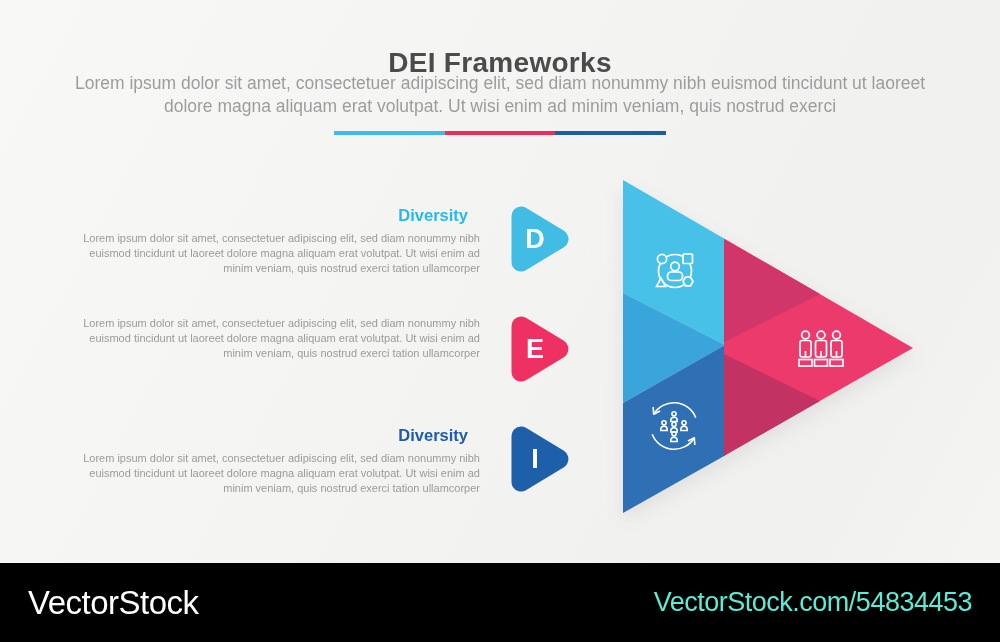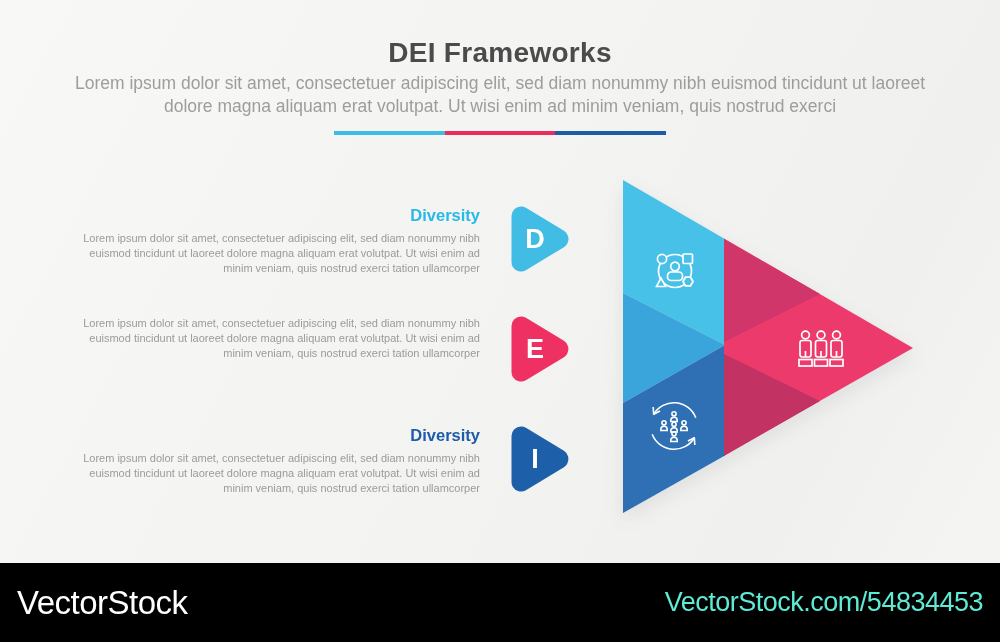--- a/index.html
+++ b/index.html
@@ -2,49 +2,49 @@
 <html><head>
 <meta charset="utf-8">
 <style>
   html,body{margin:0;padding:0;}
   .stage{
     position:relative;width:1000px;height:642px;overflow:hidden;
     background:linear-gradient(118deg,#f8f8f7 0%,#f4f4f2 40%,#f0f0ee 78%,#f5f5f3 100%);
     font-family:"Liberation Sans", sans-serif;
   }
   .title{
-    position:absolute;top:37px;left:0;width:1000px;text-align:center;
+    position:absolute;top:47px;left:0;width:1000px;text-align:center;
     font-size:28px;font-weight:600;color:#4b4b4b;letter-spacing:.3px;
   }
   .subtitle{
     position:absolute;top:72px;left:60px;width:880px;text-align:center;
     font-size:17.5px;line-height:23px;color:#9d9d9d;
   }
   .divider{
     position:absolute;top:131px;left:334px;width:332px;height:4px;display:flex;
   }
   .divider span{flex:1;height:100%;}
   .row{
     position:absolute;left:82px;width:398px;text-align:right;
   }
-  .row h3{margin:0 0 6px 0;font-size:16.5px;font-weight:700;}
+  .row h3{margin:0 12px 6px 0;font-size:16.5px;font-weight:700;}
   .row p{margin:0;font-size:11px;line-height:14.8px;color:#9b9b9b;}
   .row1{top:206px;} .row2{top:316px;} .row3{top:426px;}
   .badge{position:absolute;left:505px;width:70px;height:76px;}
   .badge1{top:201px;} .badge2{top:311px;} .badge3{top:421px;}
   .badge svg{position:absolute;left:0;top:0;}
   .badge .letter{
     position:absolute;left:0;top:0;width:60px;height:76px;line-height:76px;
     text-align:center;color:#ffffff;font-size:27px;font-weight:700;
   }
   .pyramid{position:absolute;left:610px;top:170px;filter:drop-shadow(0 7px 9px rgba(60,70,90,.10));}
   .wm-bar{
     position:absolute;left:0;top:563px;width:1000px;height:79px;background:#000000;
     display:flex;align-items:center;justify-content:space-between;
-    padding:0 17px;box-sizing:border-box;
+    padding:0 28px;box-sizing:border-box;
   }
   .wm-logo{color:#ffffff;font-size:33px;font-weight:500;letter-spacing:-.5px;}
   .wm-url{color:#5eead4;font-size:27px;font-weight:400;letter-spacing:-.5px;}
 </style>
 </head>
 <body>
 
 <div class="stage">
 
   <div class="title">DEI Frameworks</div>

